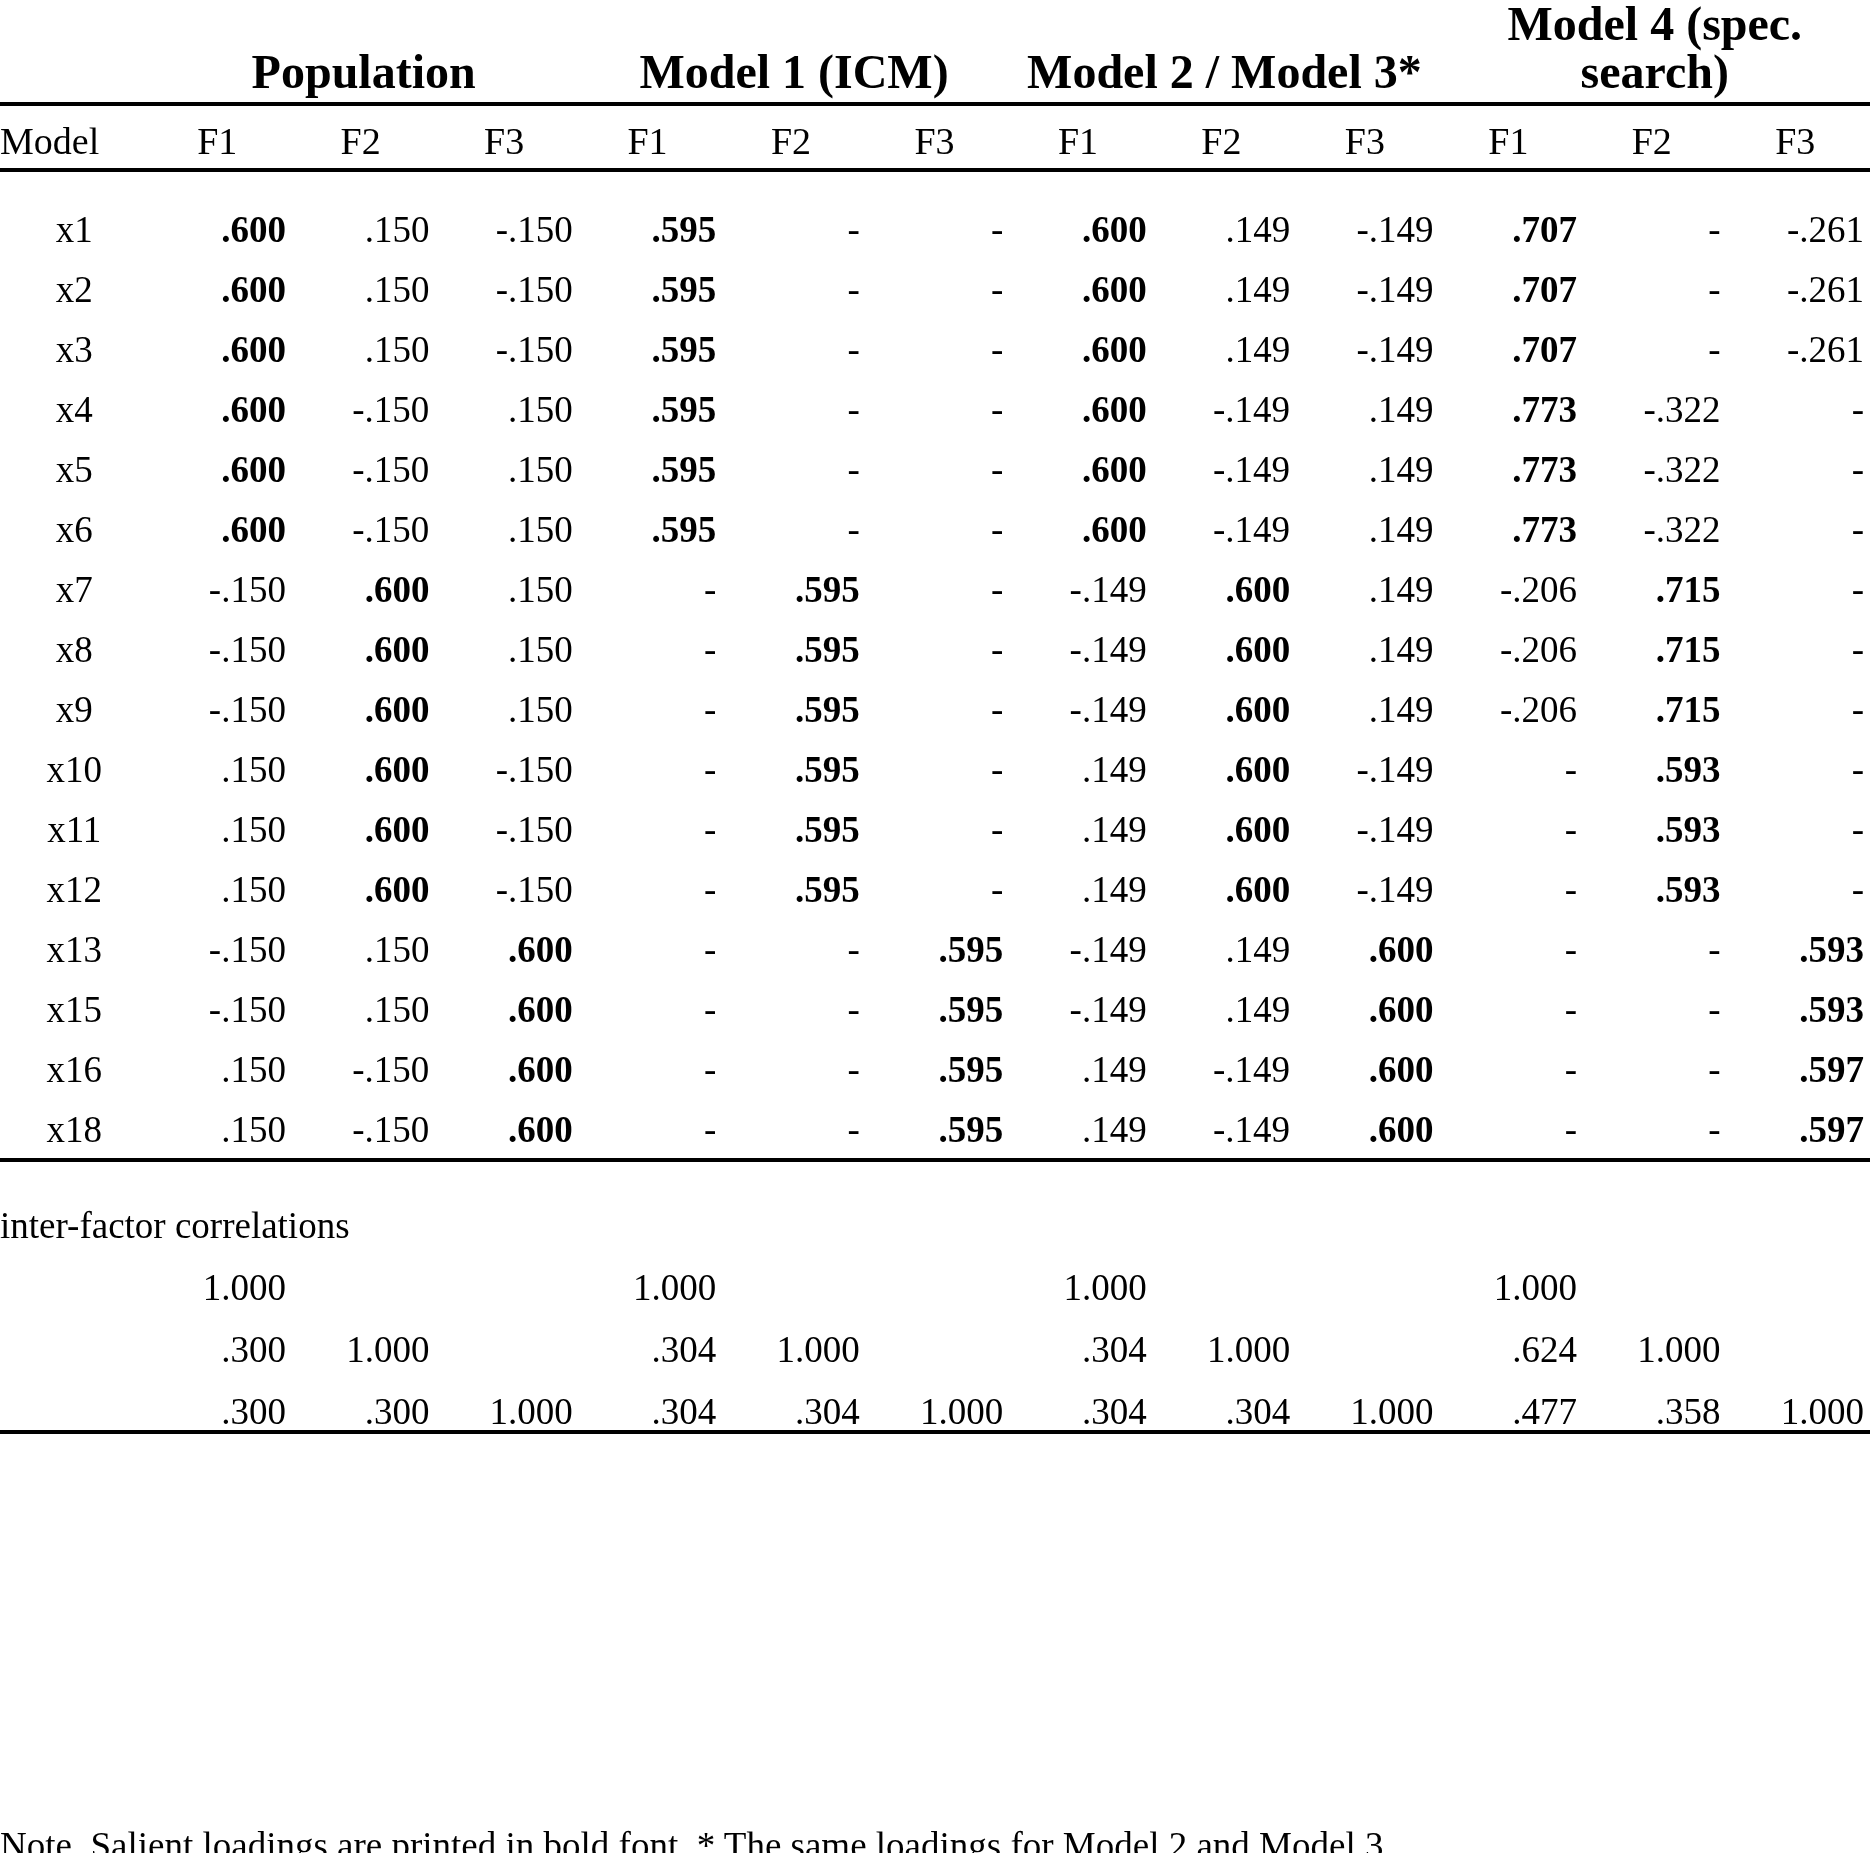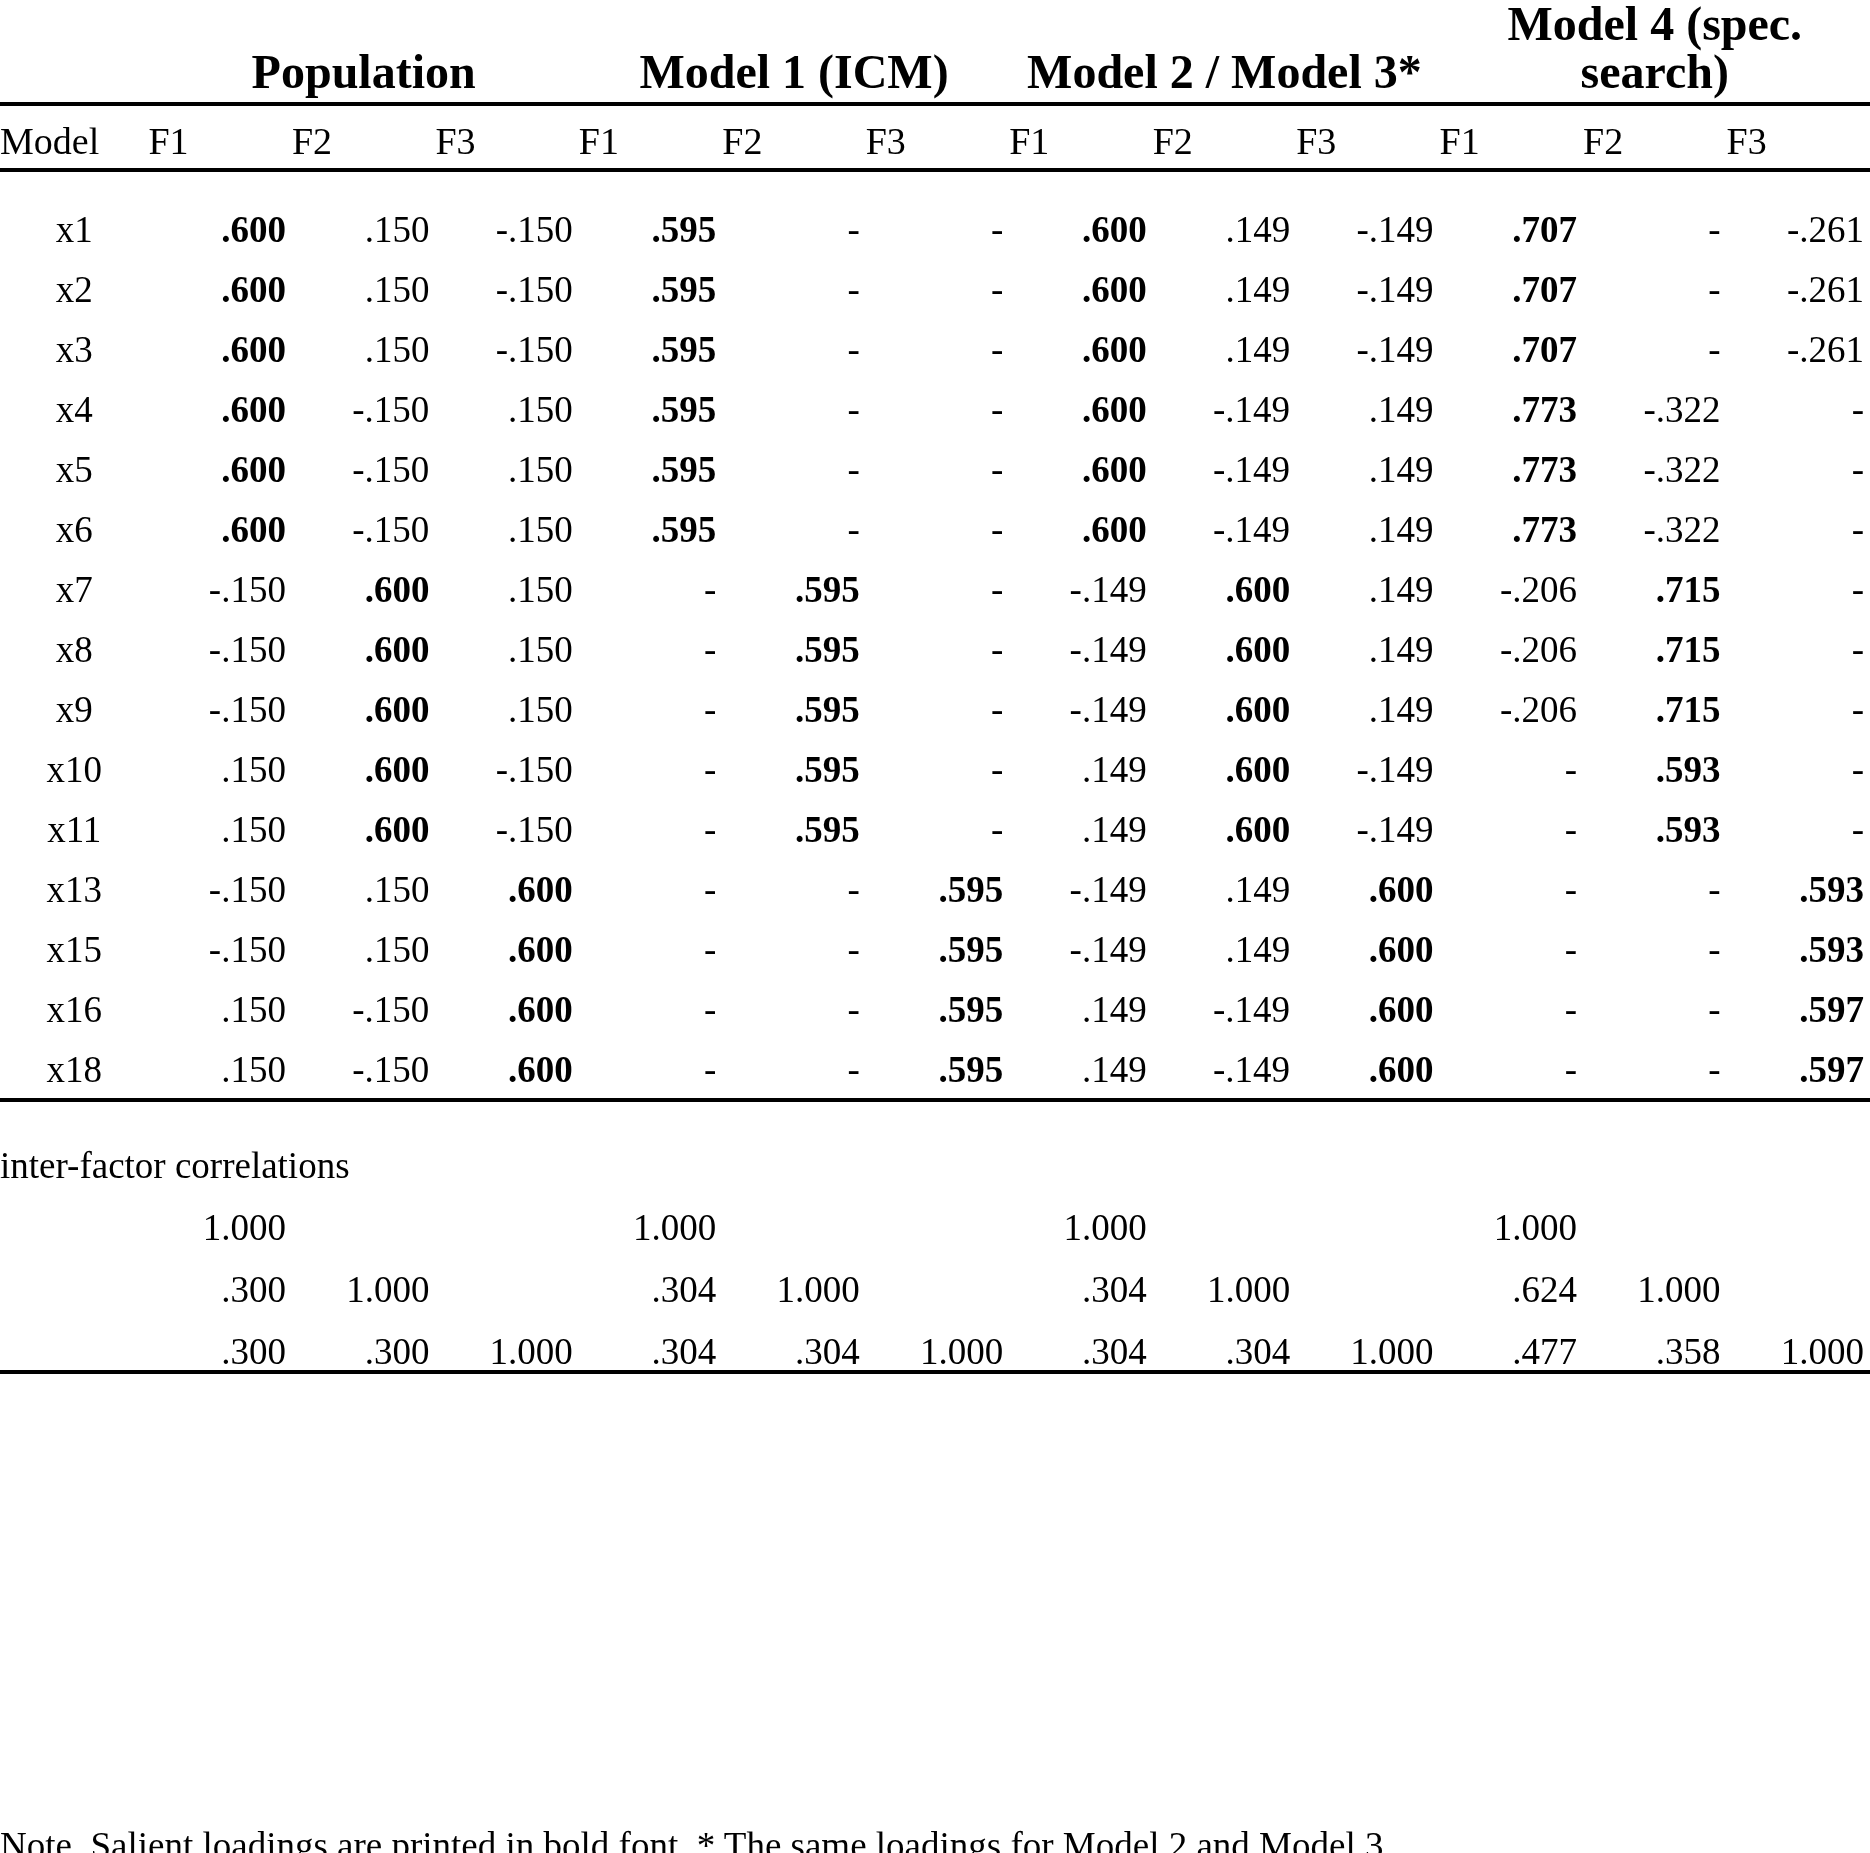--- a/index.html
+++ b/index.html
@@ -47,21 +47,21 @@
   .grp-row td.grp-blank { text-align: left; }
 
   
   .rule-top td { border-bottom: 4px solid #000; height: 0; line-height: 0; font-size: 0; }
   .rule-mid td { border-bottom: 4px solid #000; height: 0; line-height: 0; font-size: 0; }
   .rule-bot td { border-bottom: 4px solid #000; height: 0; line-height: 0; font-size: 0; }
 
   
   .colhdr td {
     height: 64px;
-    text-align: left;
+    text-align: center;
     font-size: 38px;
     padding-right: 6px;
     padding-bottom: 8px;
   }
   .colhdr td.item-h {
     text-align: left;
     padding-left: 0;
     padding-right: 0;
   }
 
@@ -324,20 +324,35 @@
           <td class="b">.595</td>
           <td>-</td>
           <td>.149</td>
           <td class="b">.600</td>
           <td>-.149</td>
           <td>-</td>
           <td class="b">.593</td>
           <td>-</td>
         </tr>
         <tr class="drow">
+          <td class="item-c">x12</td>
+          <td>.150</td>
+          <td class="b">.600</td>
+          <td>-.150</td>
+          <td>-</td>
+          <td class="b">.595</td>
+          <td>-</td>
+          <td>.149</td>
+          <td class="b">.600</td>
+          <td>-.149</td>
+          <td>-</td>
+          <td class="b">.593</td>
+          <td>-</td>
+        </tr>
+        <tr class="drow">
           <td class="item-c">x13</td>
           <td>-.150</td>
           <td>.150</td>
           <td class="b">.600</td>
           <td>-</td>
           <td>-</td>
           <td class="b">.595</td>
           <td>-.149</td>
           <td>.149</td>
           <td class="b">.600</td>

